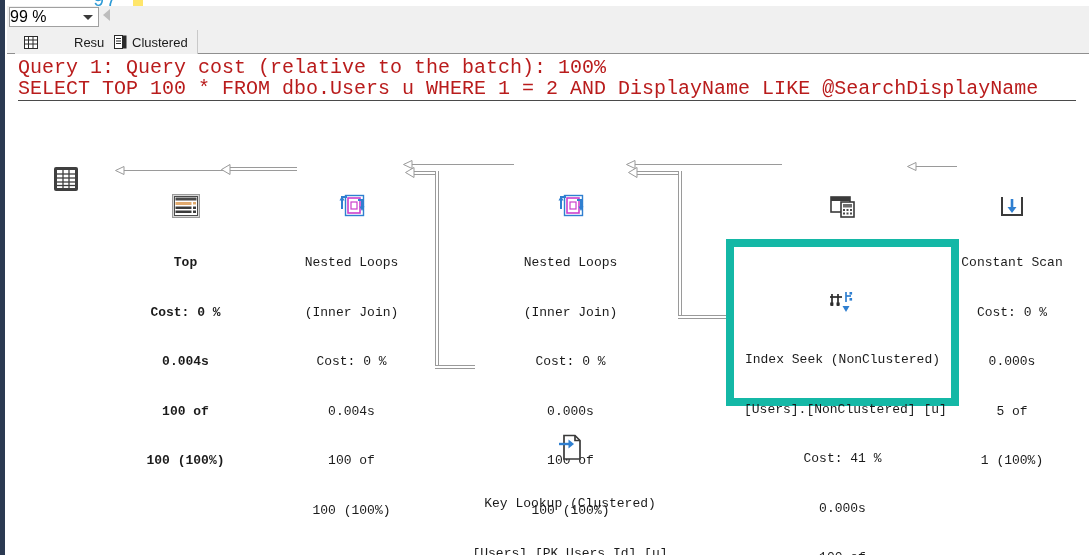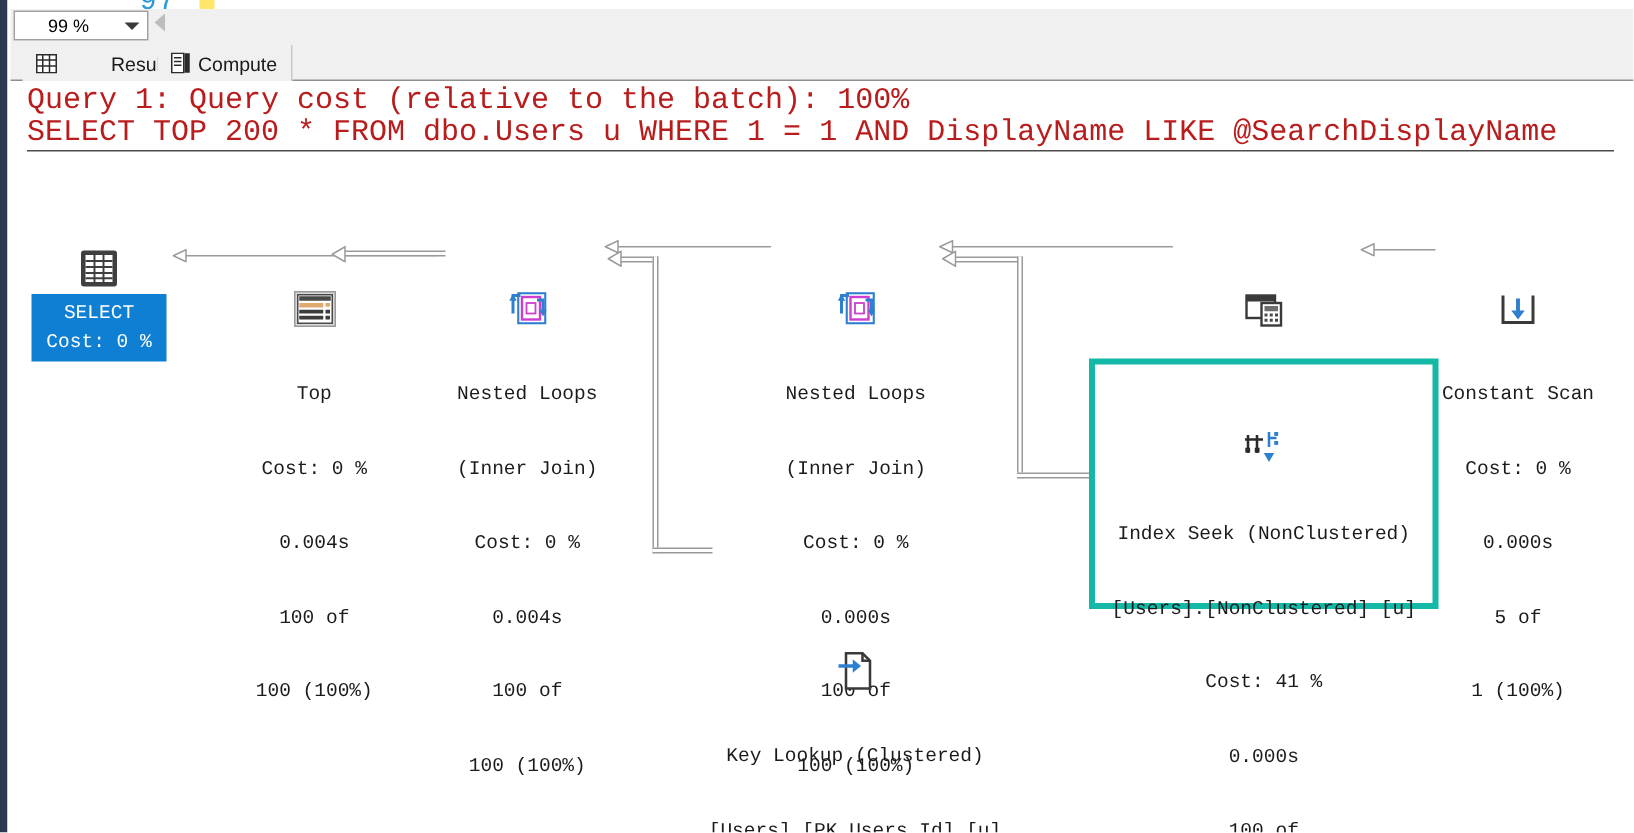--- a/index.html
+++ b/index.html
@@ -17,21 +17,21 @@
   
   #editor-sliver{position:absolute;left:7px;top:0;width:1082px;height:6px;background:#ffffff;}
   #sliver-text{position:absolute;left:86px;top:-10px;font-family:"Liberation Mono",monospace;
      font-size:19px;color:#2e9bd6;letter-spacing:1px;white-space:nowrap;}
   #sliver-hl{position:absolute;left:126px;top:0px;width:10px;height:8px;background:#ffe66b;}
 
   
   #zoom-row{position:absolute;left:7px;top:6px;width:1082px;height:22px;background:#f0f0f0;}
   #zoom-combo{position:absolute;left:2px;top:1px;width:90px;height:20px;background:#ffffff;
      border:1px solid #a0a0a0;box-sizing:border-box;display:flex;align-items:center;}
-  #zoom-combo .zv{padding-left:22px;font-size:12px;color:#000;}
+  #zoom-combo .zv{padding-left:0;font-size:16px;color:#000;}
   #zoom-combo .arrow{position:absolute;right:5px;top:7px;width:0;height:0;
      border-left:5px solid transparent;border-right:5px solid transparent;border-top:5px solid #3a3a3a;}
   #scroll-left-btn{position:absolute;left:96px;top:3px;width:0;height:0;
      border-top:6px solid transparent;border-bottom:6px solid transparent;border-right:7px solid #bdbdbd;}
 
   
   #tabstrip{position:absolute;left:7px;top:28px;width:1082px;height:26px;background:#f0f0f0;
      border-bottom:1px solid #8f8f8f;box-sizing:border-box;}
   .tab{position:absolute;top:2px;height:24px;display:flex;align-items:center;gap:5px;
      padding:0 9px;box-sizing:border-box;font-size:13px;color:#1a1a1a;white-space:nowrap;}
@@ -60,21 +60,21 @@
   .node .lbl{display:block;}
 
   
   #node-select{position:absolute;left:14px;top:110px;width:90px;text-align:center;}
   #node-select .ico{height:30px;display:flex;align-items:center;justify-content:center;}
   #select-box{margin-top:2px;background:#0f7fd4;color:#ffffff;
      font-family:"Liberation Mono",monospace;font-size:13px;line-height:19px;
      padding:3px 0 4px 0;white-space:pre;}
 
   
-  #node-indexseek{border:4px solid #14b8a6;background:#ffffff;padding:8px 10px 5px 10px;
+  #node-indexseek{border:8px solid #14b8a6;background:#ffffff;padding:8px 10px 5px 10px;
      box-sizing:border-box;}
 
   
   .ic{display:block;}
   
   .pipe-h{position:absolute;height:4px;border-top:1px solid #9a9a9a;border-bottom:1px solid #9a9a9a;
      box-sizing:border-box;background:#ffffff;}
   .pipe-v{position:absolute;width:4px;border-left:1px solid #9a9a9a;border-right:1px solid #9a9a9a;
      box-sizing:border-box;background:#ffffff;}
   .thin-h{position:absolute;height:1px;background:#9a9a9a;}
@@ -120,28 +120,28 @@
   <div class="tab inactive" id="tab-messages">
     <span>
       <svg class="ic" width="13" height="14" viewBox="0 0 13 14">
         <rect x="0.5" y="0.5" width="8" height="13" fill="#fff" stroke="#2b2b2b"></rect>
         <line x1="2" y1="3.5" x2="7" y2="3.5" stroke="#2b2b2b"></line>
         <line x1="2" y1="6" x2="7" y2="6" stroke="#2b2b2b"></line>
         <line x1="2" y1="8.5" x2="7" y2="8.5" stroke="#2b2b2b"></line>
         <rect x="9" y="0.5" width="3.5" height="13" fill="#2b2b2b"></rect>
       </svg>
     </span>
-    <span>Compute</span>
+    <span>Clustered</span>
   </div>
 
 </div>
 
 <div id="canvas">
 
-  <div id="query-header"><span>Query 1: Query cost (relative to the batch): 100%</span><span class="l2">SELECT TOP 200 * FROM dbo.Users u WHERE 1 = 1 AND DisplayName LIKE @SearchDisplayName</span></div>
+  <div id="query-header"><span>Query 1: Query cost (relative to the batch): 100%</span><span class="l2">SELECT TOP 100 * FROM dbo.Users u WHERE 1 = 2 AND DisplayName LIKE @SearchDisplayName</span></div>
   <div id="hdr-rule"></div>
 
   <div class="thin-h" style="left:112px;top:116px;width:173px;"></div>
   <div class="ahead" style="left:108px;top:112px;">
     <svg width="10" height="9" viewBox="0 0 10 9">
         <path d="M0.5 4.5 L9 0.5 L9 8.5 Z" fill="#ffffff" stroke="#9a9a9a"></path>
       </svg>
   </div>
 
   <div class="pipe-h" style="left:220px;top:113px;width:70px;"></div>
@@ -198,25 +198,23 @@
         <g stroke="#3f3f3f" stroke-width="1.3">
           <line x1="4" y1="8" x2="22" y2="8"></line>
             <line x1="4" y1="12" x2="22" y2="12"></line>
           <line x1="4" y1="16" x2="22" y2="16"></line>
             <line x1="4" y1="19.5" x2="22" y2="19.5"></line>
           <line x1="10" y1="4" x2="10" y2="22"></line>
             <line x1="16" y1="4" x2="16" y2="22"></line>
         </g>
       </svg>
     </div>
-    <div id="select-box"><span>SELECT</span>
-<span>Cost: 0 %</span></div>
-  </div>
-
-  <div class="node" style="left:136px;top:104px;width:133px;">
+  </div>
+
+  <div class="node" style="left:112px;top:104px;width:133px;font-weight:bold;">
     <div class="ico">
       <svg class="ic" width="28" height="24" viewBox="0 0 28 24">
         <rect x="0.5" y="0.5" width="27" height="23" fill="#d8d8d8" stroke="#9a9a9a"></rect>
         <rect x="2.5" y="2.5" width="23" height="19" fill="#ffffff" stroke="#4a4a4a"></rect>
         <rect x="3.5" y="3.5" width="21" height="3" fill="#4a4a4a"></rect>
         <rect x="3.5" y="8" width="16" height="3" fill="#e0a96d"></rect>
         <rect x="3.5" y="12.5" width="16" height="2.5" fill="#3c3c3c"></rect>
         <rect x="3.5" y="16.5" width="16" height="2.5" fill="#3c3c3c"></rect>
         <rect x="21" y="8" width="3" height="2.5" fill="#e0a96d"></rect>
         <rect x="21" y="12.5" width="3" height="2.5" fill="#3c3c3c"></rect>

